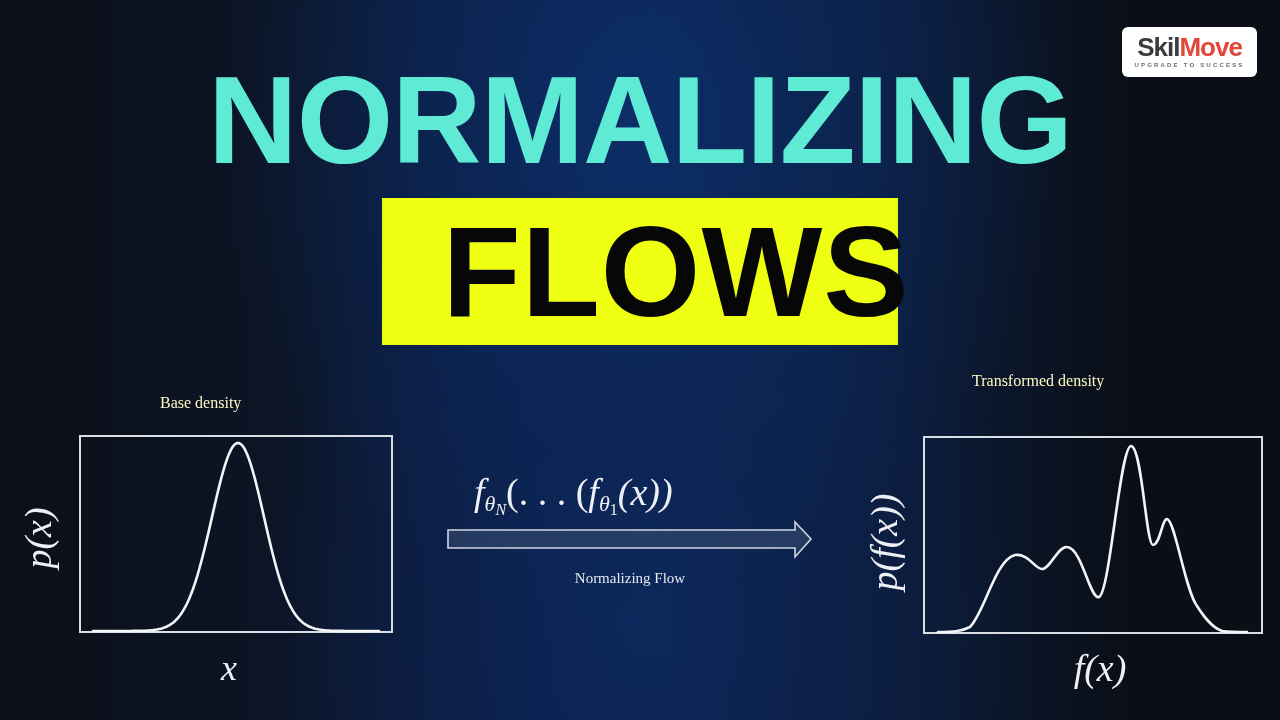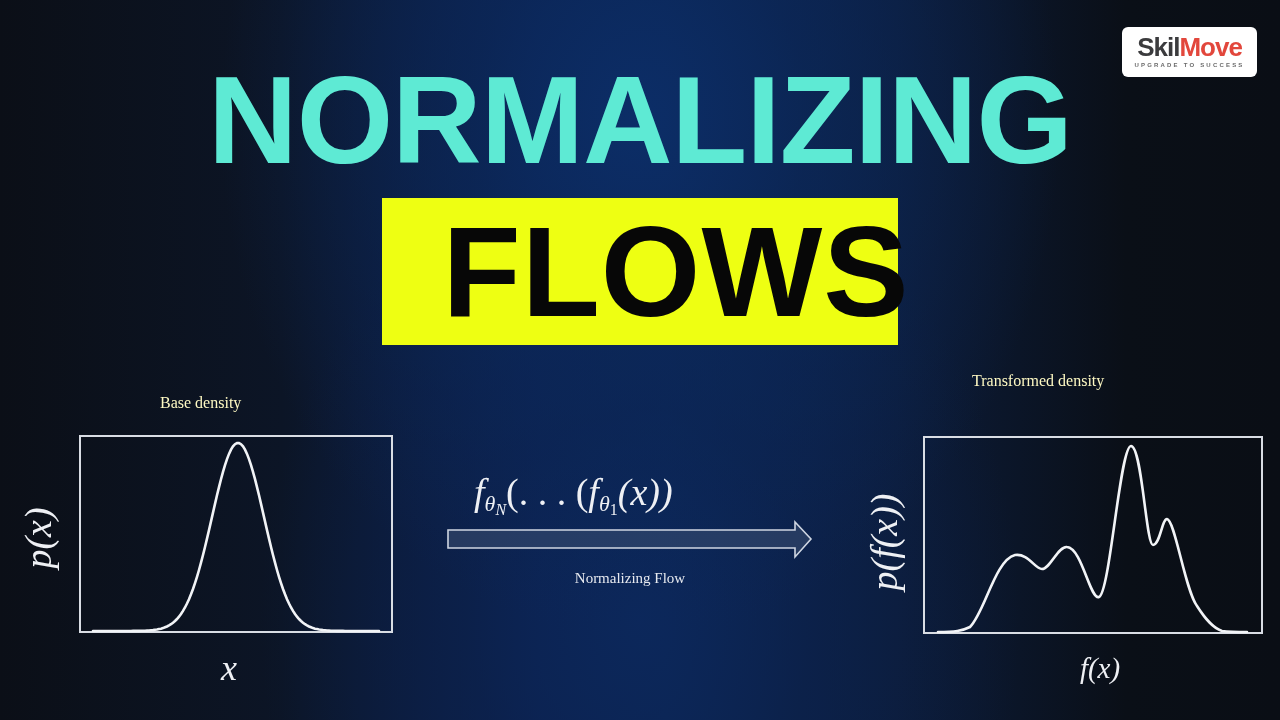--- a/index.html
+++ b/index.html
@@ -77,21 +77,21 @@
   <div class="logo-word"><span class="logo-skil">Skil</span><span class="logo-move">Move</span></div>
   <div class="logo-tag">UPGRADE TO SUCCESS</div>
 </div>
 
 <div class="panel-title" style="left:160px; top:391px;">Base density</div>
 <div class="math ylab" style="left:38px; top:538px; font-size:38px;">p(x)</div>
 <div class="math xlab" style="left:229px; top:668px; font-size:36px;">x</div>
 
 <div class="panel-title" style="left:972px; top:369px;">Transformed density</div>
 <div class="math ylab" style="left:884px; top:542px; font-size:38px;">p(f(x))</div>
-<div class="math xlab" style="left:1100px; top:668px; font-size:29px;">f(x)</div>
+<div class="math xlab" style="left:1100px; top:668px; font-size:38px;">f(x)</div>
 
 <div class="math" style="left:474px; top:470px; font-size:38px; line-height:44px;">
   <span>f</span><span style="font-size:22px; vertical-align:-6px;text-align:center;"><span>θ</span><span style="font-size:16px; vertical-align:-4px;">N</span></span><span style="font-style:normal;">(. . . (</span><span>f</span><span style="font-size:22px; vertical-align:-6px;"><span>θ</span><span style="font-size:16px; vertical-align:-4px; font-style:normal;">1</span></span><span>(x))</span>
 </div>
 <div class="flow-label" style="left:630px; top:570px;">Normalizing Flow</div>
 
 <svg class="plots" width="1280" height="720" viewBox="0 0 1280 720">
 
   <rect x="80" y="436" width="312" height="196" fill="none" stroke="#d9dde4" stroke-width="2"></rect>
   <path id="gauss" fill="none" stroke="#f2f4f7" stroke-width="2.6" stroke-linecap="round" d="M93 631.0 L95 631.0 L97 631.0 L99 631.0 L101 631.0 L103 631.0 L105 631.0 L107 631.0 L109 631.0 L111 631.0 L113 631.0 L115 631.0 L117 631.0 L119 631.0 L121 631.0 L123 631.0 L125 631.0 L127 631.0 L129 631.0 L131 631.0 L133 630.9 L135 630.9 L137 630.9 L139 630.9 L141 630.8 L143 630.8 L145 630.7 L147 630.6 L149 630.5 L151 630.3 L153 630.1 L155 629.8 L157 629.5 L159 629.1 L161 628.7 L163 628.1 L165 627.3 L167 626.5 L169 625.4 L171 624.2 L173 622.7 L175 621.0 L177 619.0 L179 616.7 L181 614.0 L183 610.9 L185 607.5 L187 603.5 L189 599.2 L191 594.3 L193 589.0 L195 583.1 L197 576.8 L199 570.0 L201 562.7 L203 555.0 L205 547.0 L207 538.6 L209 530.1 L211 521.4 L213 512.6 L215 503.9 L217 495.3 L219 487.1 L221 479.2 L223 471.8 L225 465.1 L227 459.1 L229 453.9 L231 449.7 L233 446.4 L235 444.2 L237 443.1 L239 443.1 L241 444.2 L243 446.4 L245 449.7 L247 453.9 L249 459.1 L251 465.1 L253 471.8 L255 479.2 L257 487.1 L259 495.3 L261 503.9 L263 512.6 L265 521.4 L267 530.1 L269 538.6 L271 547.0 L273 555.0 L275 562.7 L277 570.0 L279 576.8 L281 583.1 L283 589.0 L285 594.3 L287 599.2 L289 603.5 L291 607.5 L293 610.9 L295 614.0 L297 616.7 L299 619.0 L301 621.0 L303 622.7 L305 624.2 L307 625.4 L309 626.5 L311 627.3 L313 628.1 L315 628.7 L317 629.1 L319 629.5 L321 629.8 L323 630.1 L325 630.3 L327 630.5 L329 630.6 L331 630.7 L333 630.8 L335 630.8 L337 630.9 L339 630.9 L341 630.9 L343 630.9 L345 631.0 L347 631.0 L349 631.0 L351 631.0 L353 631.0 L355 631.0 L357 631.0 L359 631.0 L361 631.0 L363 631.0 L365 631.0 L367 631.0 L369 631.0 L371 631.0 L373 631.0 L375 631.0 L377 631.0 L379 631.0"></path>

